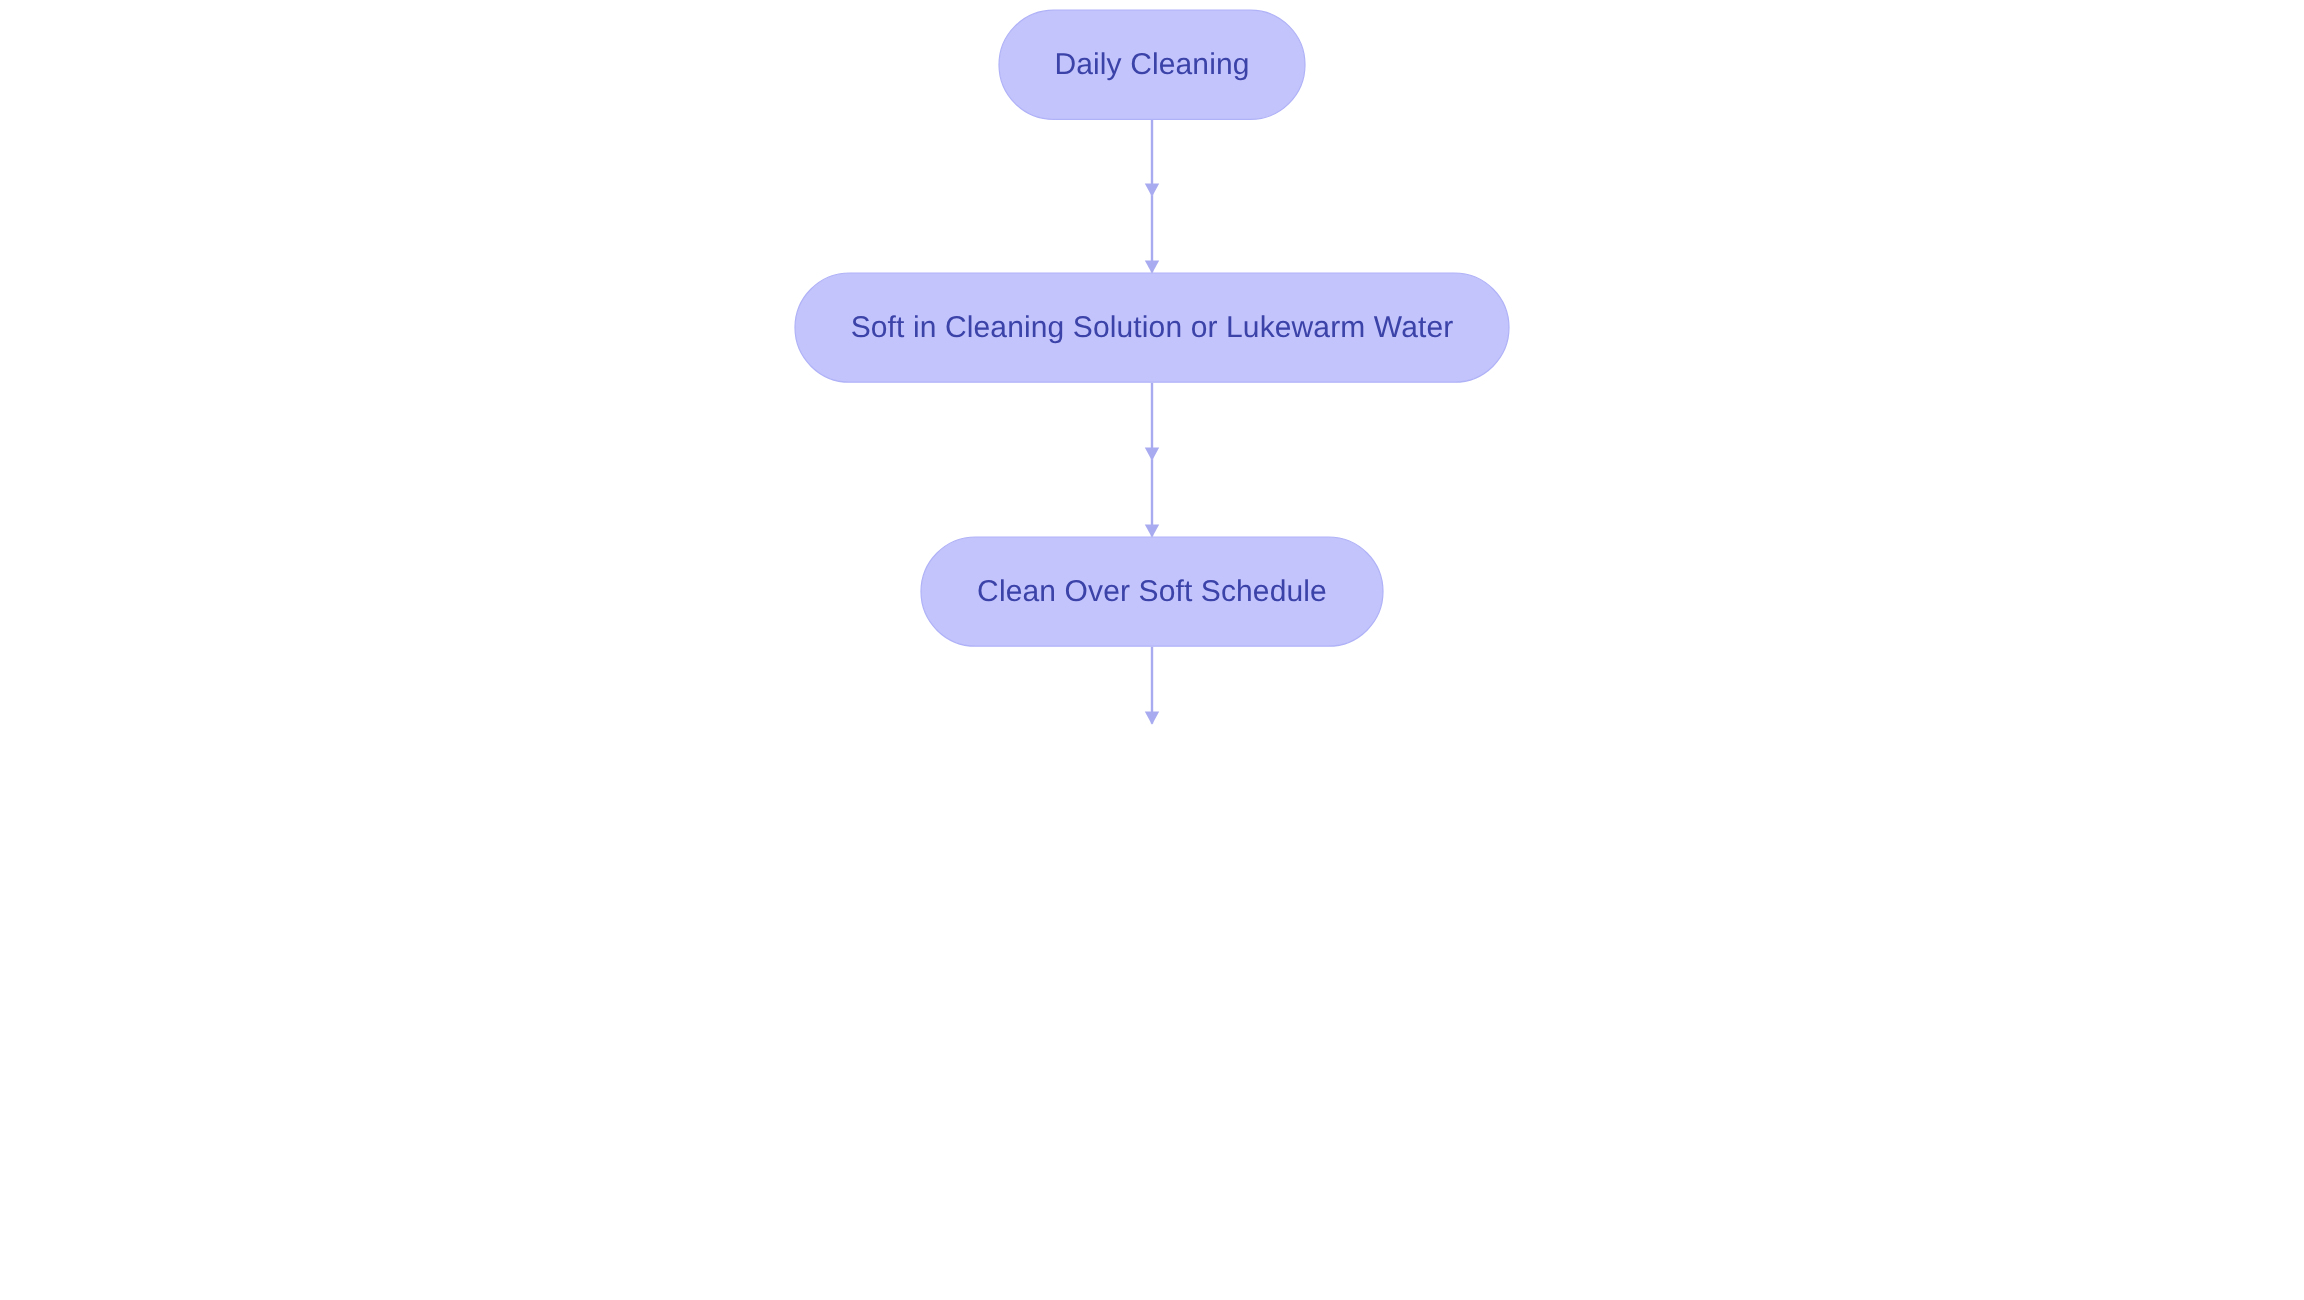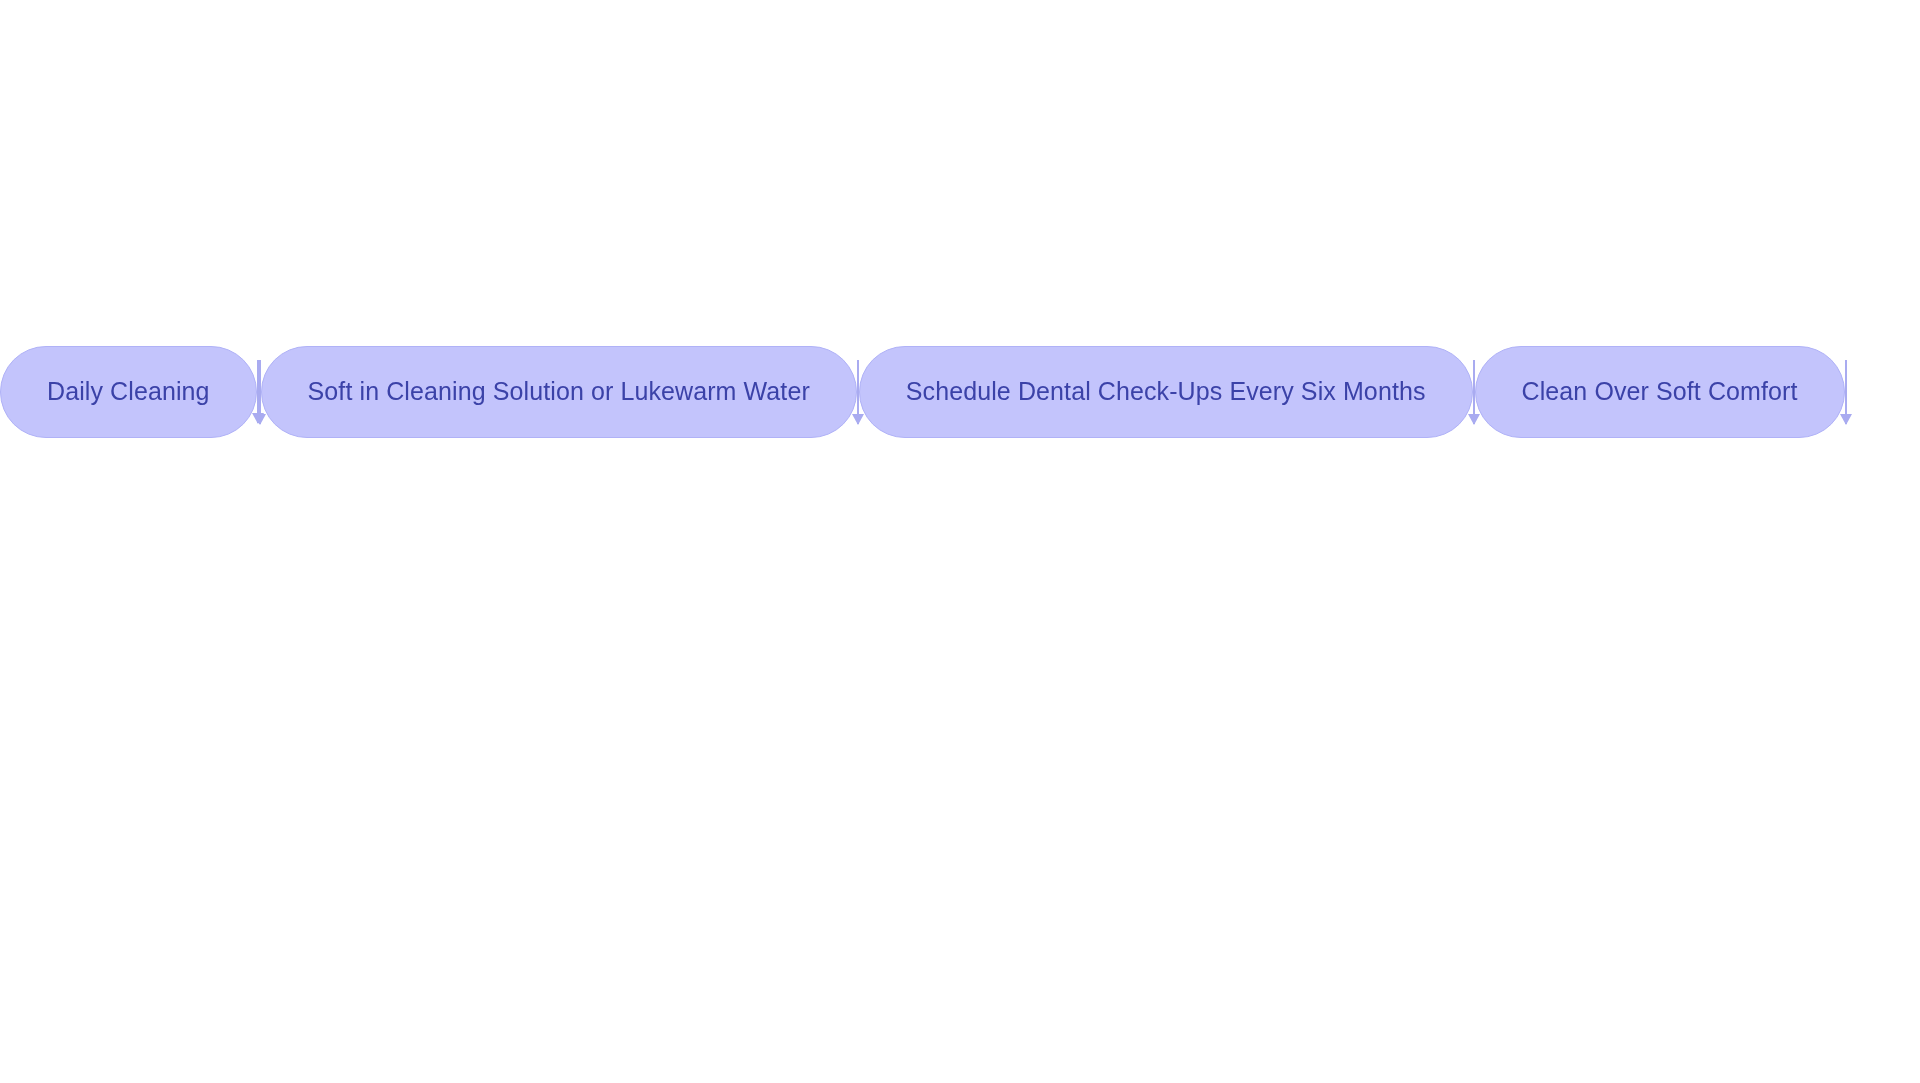--- a/index.html
+++ b/index.html
@@ -11,21 +11,21 @@
     width: 1920px;
     height: 1083px;
     font-family: "Liberation Sans", sans-serif;
     overflow: hidden;
   }
   #flowchart {
     position: relative;
     width: 1920px;
     height: 783px;
     display: flex;
-    flex-direction: row;
+    flex-direction: column;
     align-items: center;
     justify-content: flex-start;
   }
   .node {
     box-sizing: border-box;
     display: flex;
     align-items: center;
     justify-content: center;
     background: #c3c4fc;
     border: 1px solid #b0b2f7;
@@ -83,30 +83,27 @@
   </div>
 
   <div class="node">
     <span>Soft in Cleaning Solution or Lukewarm Water</span>
   </div>
 
   <div class="connector gap-3">
     <span class="arrow-head"></span>
   </div>
 
-  <div class="node">
-    <span>Schedule Dental Check-Ups Every Six Months</span>
-  </div>
 
   <div class="connector gap-4">
     <span class="arrow-head"></span>
   </div>
 
   <div class="node">
-    <span>Clean Over Soft Comfort</span>
+    <span>Clean Over Soft Schedule</span>
   </div>
 
   <div class="connector gap-5">
     <span class="arrow-head"></span>
   </div>
 
 
 </div>
 
 </body></html>

